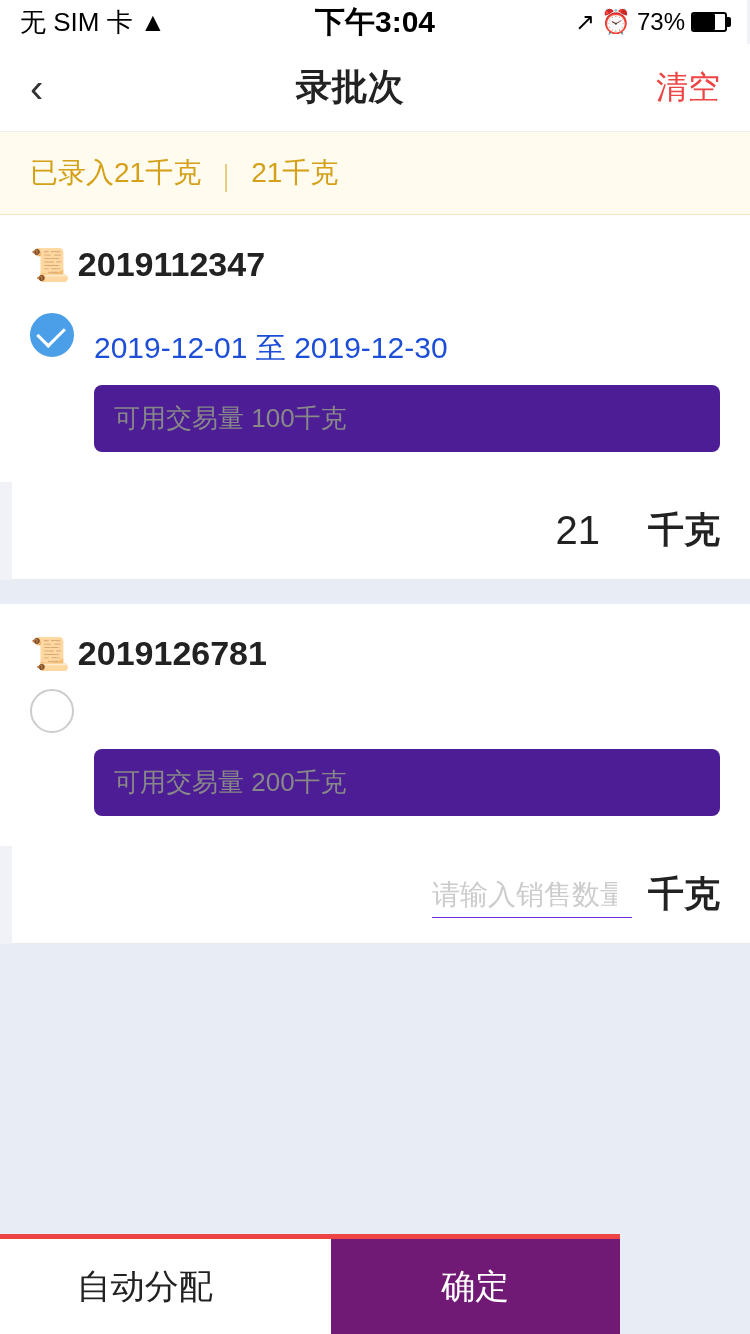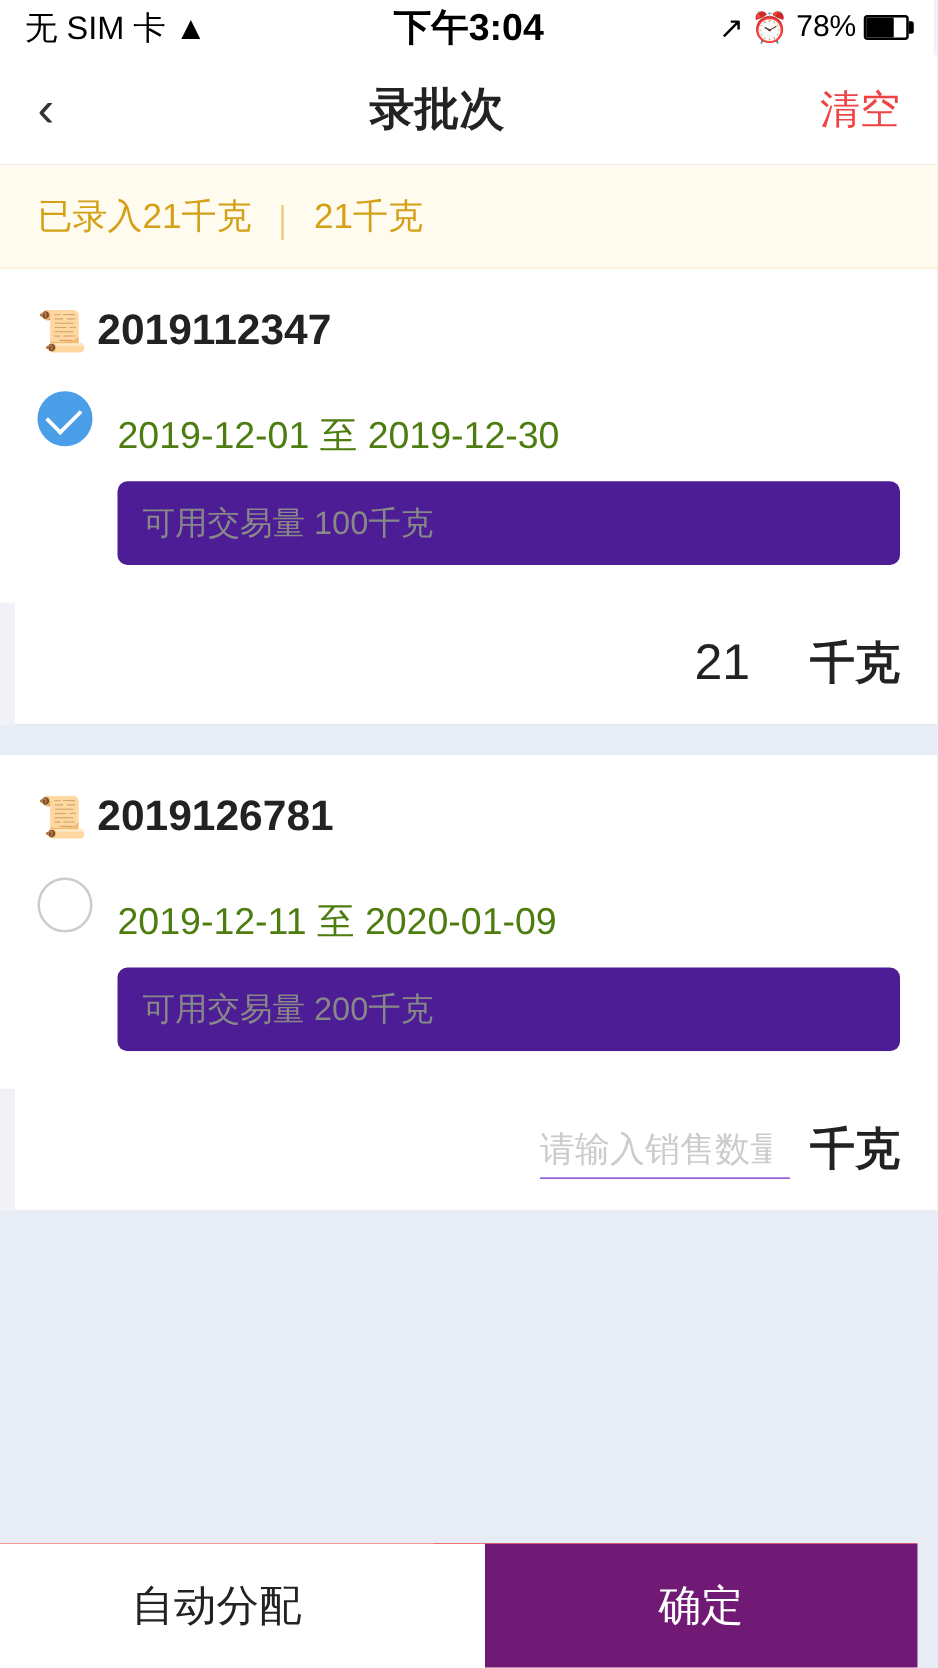--- a/index.html
+++ b/index.html
@@ -145,21 +145,21 @@
       content: '';
       width: 22px;
       height: 14px;
       border-left: 3px solid #fff;
       border-bottom: 3px solid #fff;
       transform: rotate(-45deg) translateY(-2px);
       display: block;
     }
     .batch-date-text {
       font-size: 30px;
-      color: #4d7c0f;
+      color: #1d4ed8;
       margin-top: 28px;
     }
 
     .batch-available {
       margin-left: 64px;
       background: #4c1d95;
       border-radius: 8px;
       padding: 16px 20px;
       margin-bottom: 0;
     }
@@ -216,25 +216,25 @@
       background: #e8ecf4;
       flex: 1;
       min-height: 400px;
     }
 
     
     .bottom-actions {
       position: fixed;
       bottom: 0;
       left: 0;
-      width: 734px;
+      width: 620px;
       height: 100px;
       display: flex;
       background: #fff;
-      border-top: 1px solid #ef4444;
+      border-top: 5px solid #ef4444;
       gap: 41px;
     }
     .btn-auto {
       flex: 1;
       display: flex;
       align-items: center;
       justify-content: center;
       font-size: 34px;
       color: #222;
       background: #fff;
@@ -264,21 +264,21 @@
 <body>
 
 <div class="status-bar">
   <div class="status-left">
     <span>无 SIM 卡 ▲</span>
   </div>
   <div class="status-center">下午3:04</div>
   <div class="status-right">
     <span>↗</span>
     <span>⏰</span>
-    <span>78%</span>
+    <span>73%</span>
     <span style="display:inline-block;width:36px;height:20px;border:2px solid #000;border-radius:3px;position:relative;">
       <span style="display:block;width:70%;height:100%;background:#000;border-radius:1px;"></span>
       <span style="position:absolute;right:-6px;top:50%;transform:translateY(-50%);width:4px;height:10px;background:#000;border-radius:0 2px 2px 0;"></span>
     </span>
   </div>
 </div>
 
 <div class="nav-bar">
   <span class="nav-back">‹</span>
   <span class="nav-title">录批次</span>
@@ -314,21 +314,20 @@
 
 <div class="batch-separator"></div>
 
 <div class="batch-card">
   <div class="batch-header">
     <span class="batch-doc-icon">📜</span>
     <span class="batch-id">2019126781</span>
   </div>
   <div class="batch-date-row">
     <div class="batch-radio"></div>
-    <span class="batch-date-text">2019-12-11 至 2020-01-09</span>
   </div>
   <div class="batch-available">
     <span class="batch-available-text">可用交易量 200千克</span>
   </div>
   <div class="card-padding-bottom"></div>
 </div>
 
 <div class="quantity-row">
   <input class="quantity-input" type="number" value="" placeholder="请输入销售数量" style="">
   <span class="quantity-unit">千克</span>

